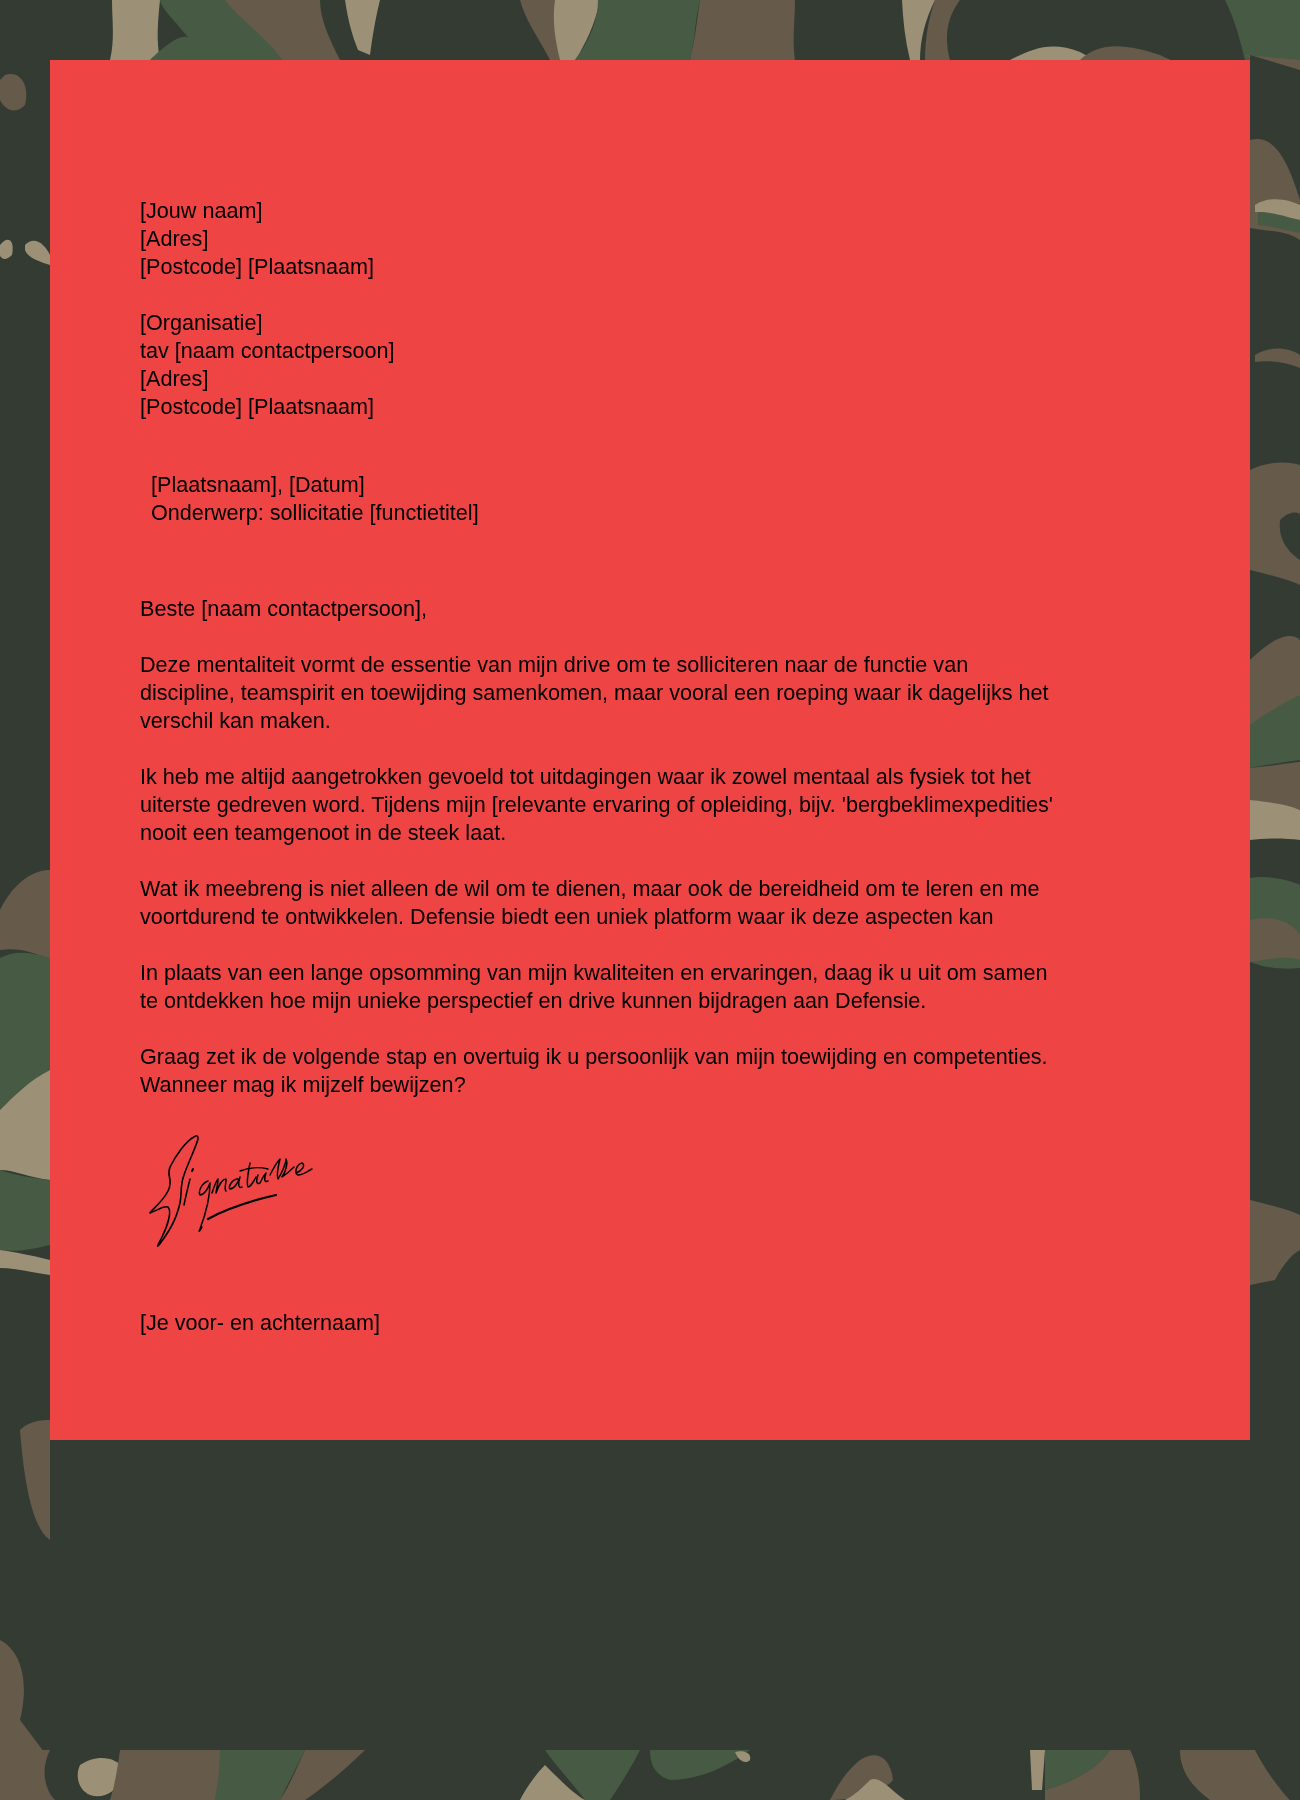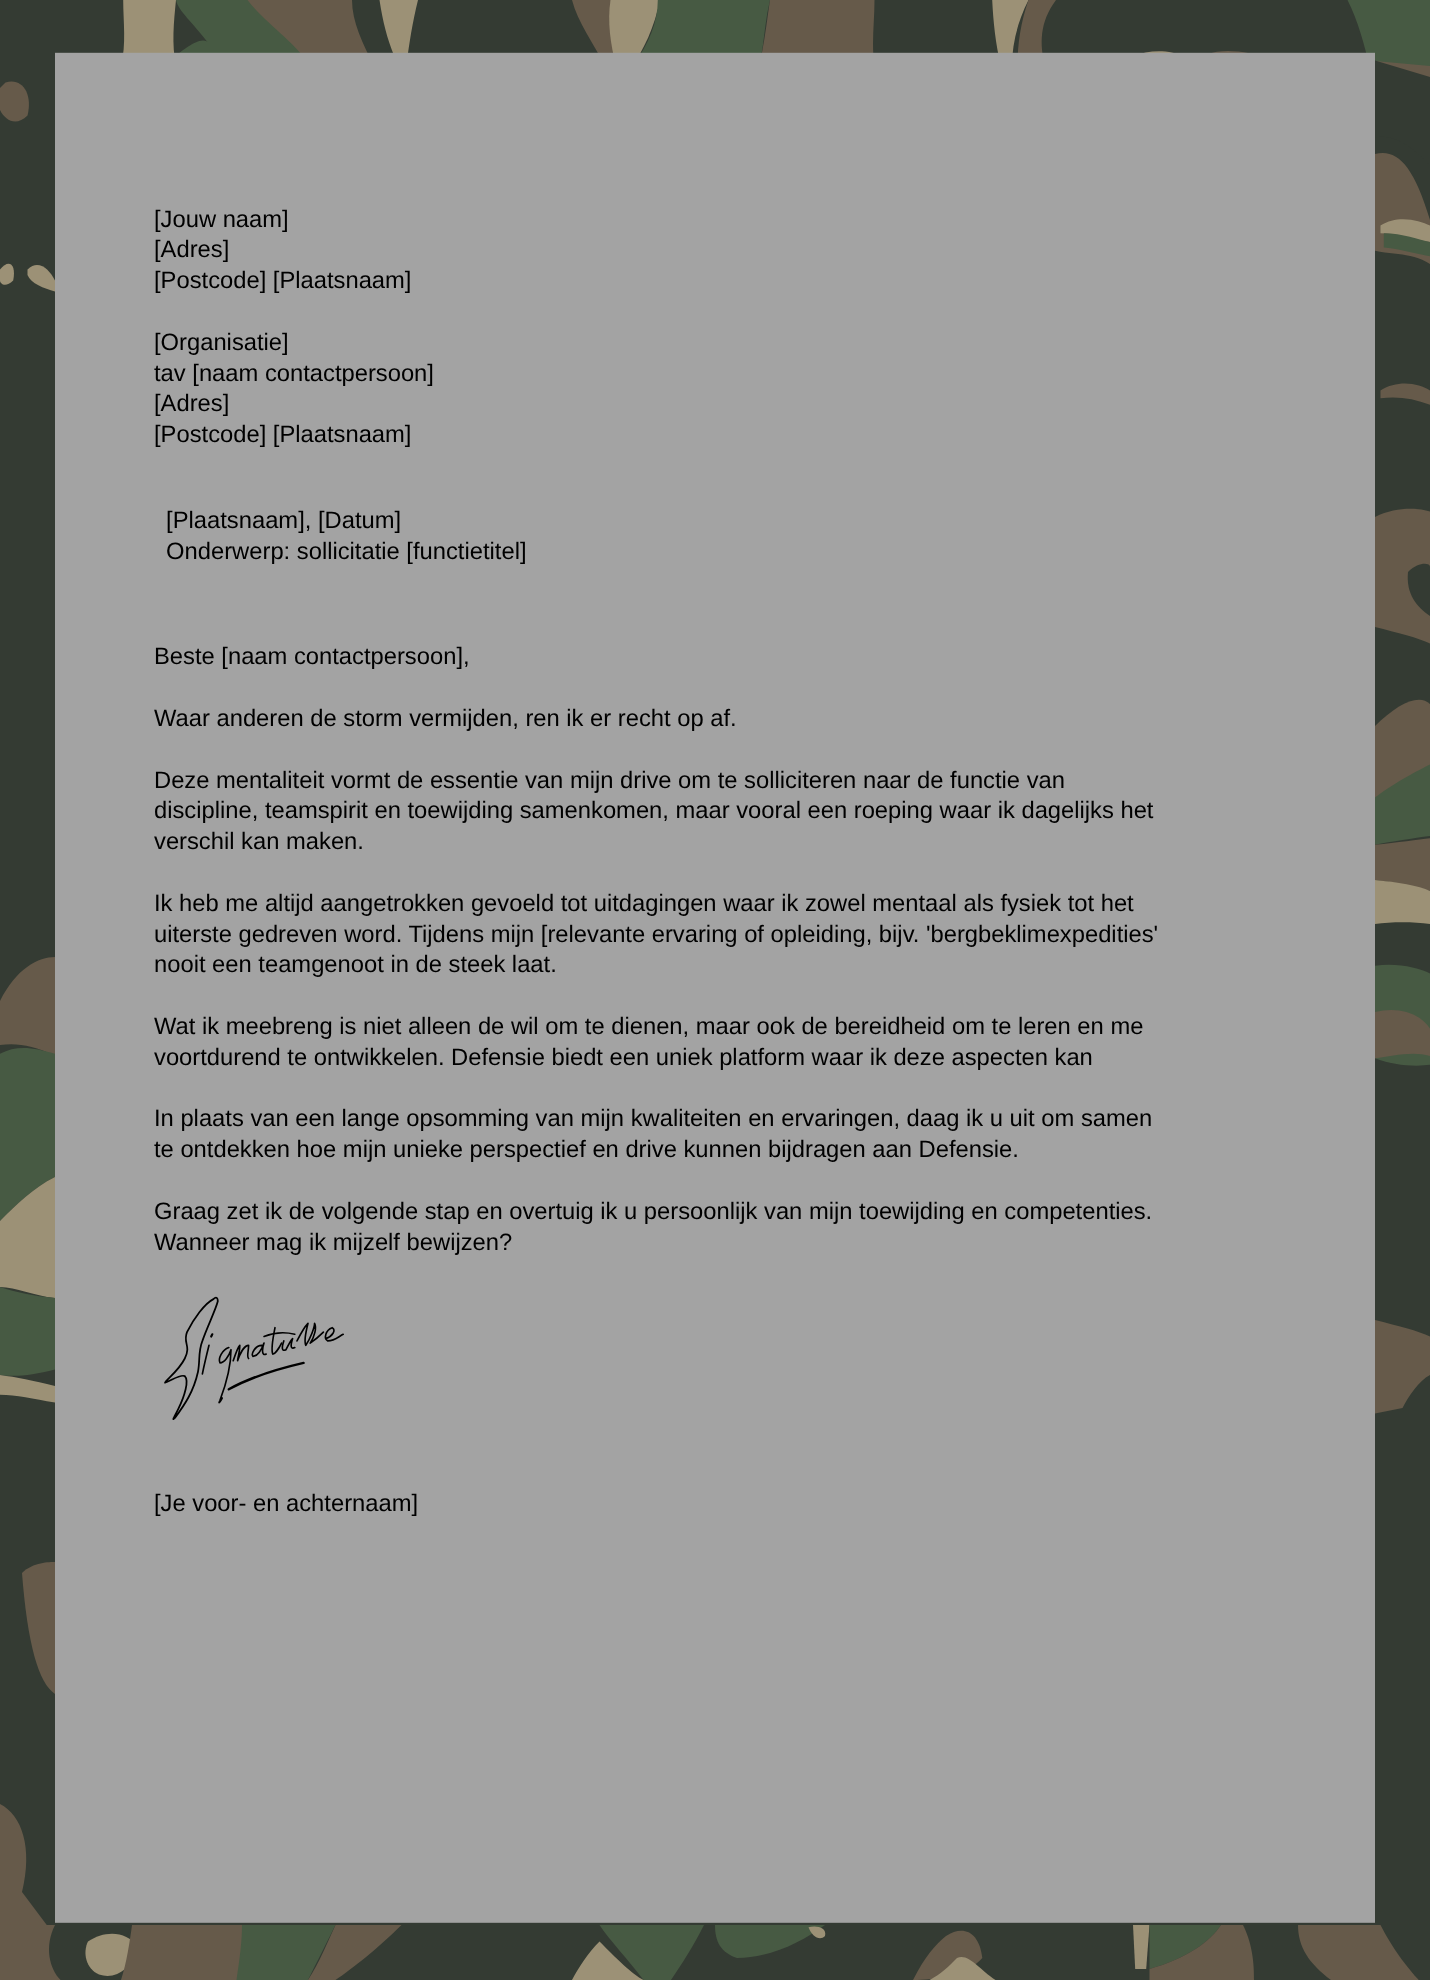--- a/index.html
+++ b/index.html
@@ -1,20 +1,20 @@
 <!DOCTYPE html>
 <html><head>
 <meta charset="utf-8">
 <style>
   html, body { margin: 0; padding: 0; }
   body { width: 1300px; height: 1800px; position: relative; overflow: hidden; background: #343b33; }
   .camo { position: absolute; left: 0; top: 0; width: 1300px; height: 1800px; }
   .page {
-    position: absolute; left: 50px; top: 48px; width: 1200px; height: 1700px;
-    background: #a3a3a3;
+    position: absolute; left: 50px; top: 60px; width: 1200px; height: 1380px;
+    background: #ef4444;
   }
   .letter {
     position: absolute; left: 90px; top: 137px; width: 1040px;
     font-family: "Liberation Sans", sans-serif; font-size: 21.6px; line-height: 28px;
     color: #000000; white-space: nowrap;
   }
   .line { display: block; height: 28px; }
   .sender { }
   .recipient { margin-top: 28px; }
   .dateblock { margin-top: 50px; margin-left: 11px; }
@@ -106,23 +106,20 @@
     </div>
     <div class="dateblock">
       <span class="line">[Plaatsnaam], [Datum]</span>
       <span class="line">Onderwerp: sollicitatie [functietitel]</span>
     </div>
     <div class="salutation">
       <span class="line">Beste [naam contactpersoon],</span>
     </div>
 
     <div class="para">
-      <span class="line">Waar anderen de storm vermijden, ren ik er recht op af.</span>
-    </div>
-    <div class="para">
       <span class="line">Deze mentaliteit vormt de essentie van mijn drive om te solliciteren naar de functie van</span>
       <span class="line">discipline, teamspirit en toewijding samenkomen, maar vooral een roeping waar ik dagelijks het</span>
       <span class="line">verschil kan maken.</span>
     </div>
     <div class="para">
       <span class="line">Ik heb me altijd aangetrokken gevoeld tot uitdagingen waar ik zowel mentaal als fysiek tot het</span>
       <span class="line">uiterste gedreven word. Tijdens mijn [relevante ervaring of opleiding, bijv. 'bergbeklimexpedities'</span>
       <span class="line">nooit een teamgenoot in de steek laat.</span>
     </div>
     <div class="para">

